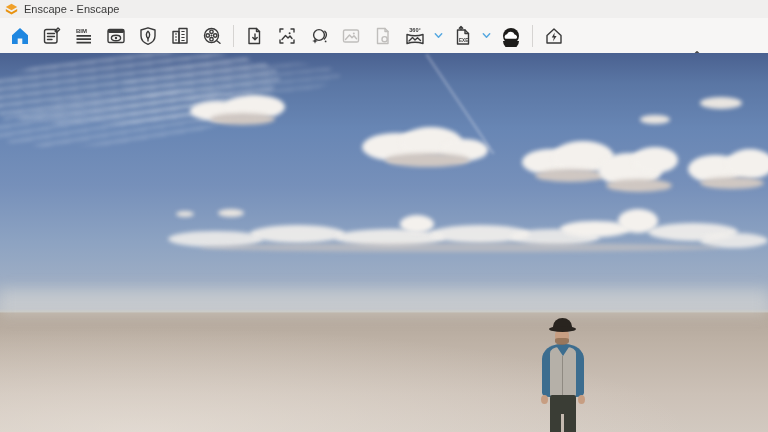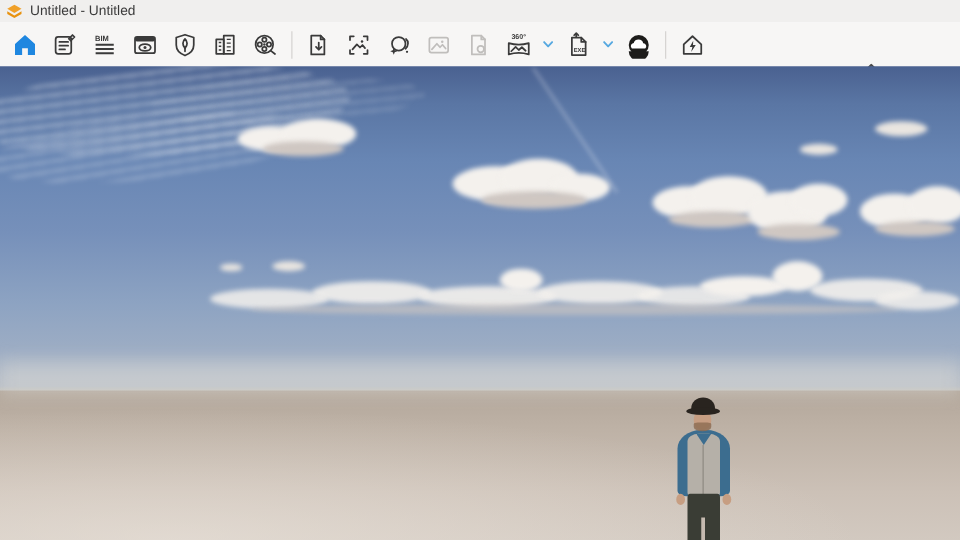--- a/index.html
+++ b/index.html
@@ -55,21 +55,21 @@
   text.icon-txt { font-family:"Liberation Sans",sans-serif; font-weight:bold; fill:#3a3a3a; }
 </style>
 </head>
 <body>
 
 <div class="titlebar">
   <svg class="logo" viewBox="0 0 16 16">
     <path d="M8 1 L15 5 L8 9 L1 5 Z" fill="#f0a028"></path>
     <path d="M1 7.5 L8 11.5 L15 7.5 L15 10 L8 14 L1 10 Z" fill="#e8920f"></path>
   </svg>
-  <span class="title">Untitled - Untitled</span>
+  <span class="title">Enscape - Enscape</span>
 </div>
 
 <div class="toolbar">
 
   <button class="tbtn">
     <svg width="22" height="22" viewBox="0 0 22 22">
       <path d="M11 3 L19 10.2 V19 H13.3 V13.6 H8.7 V19 H3 V10.2 Z" fill="#1f87e0"></path>
     </svg>
   </button>
 

